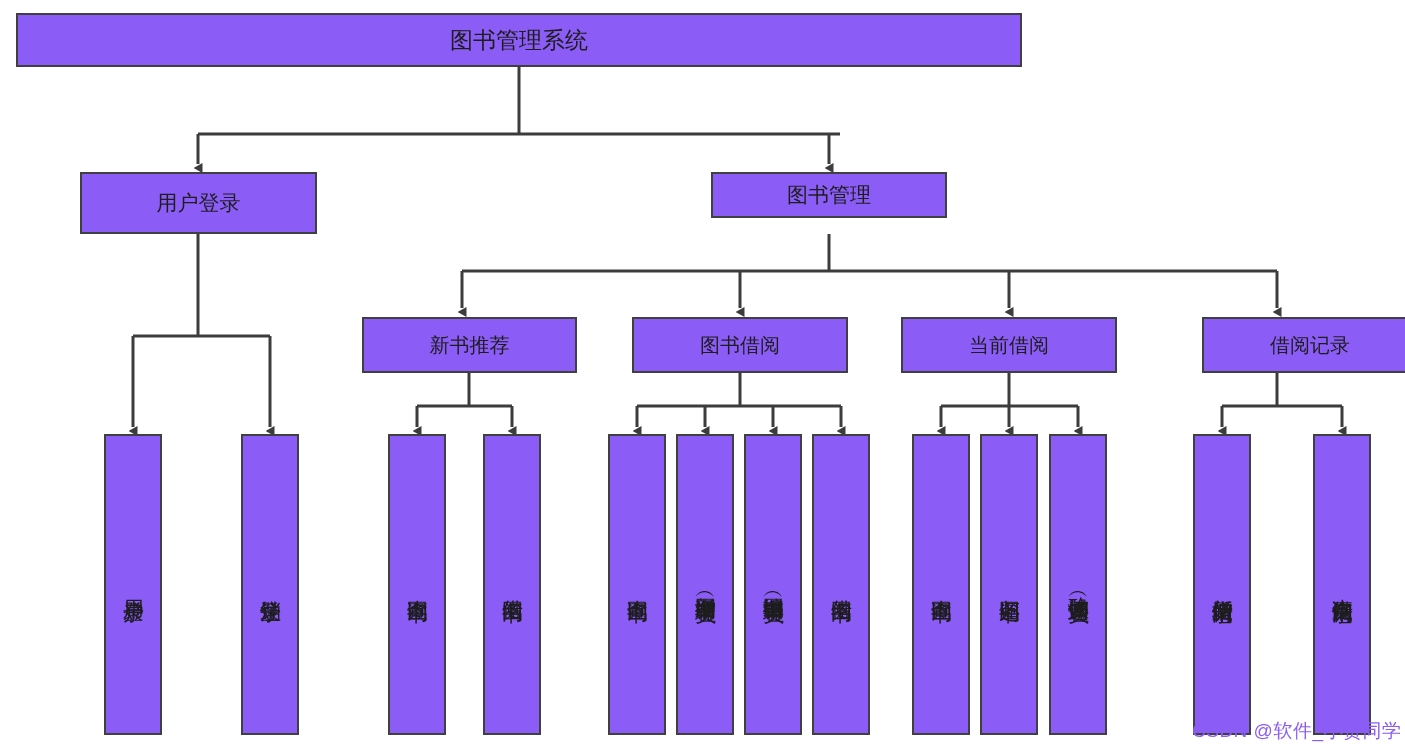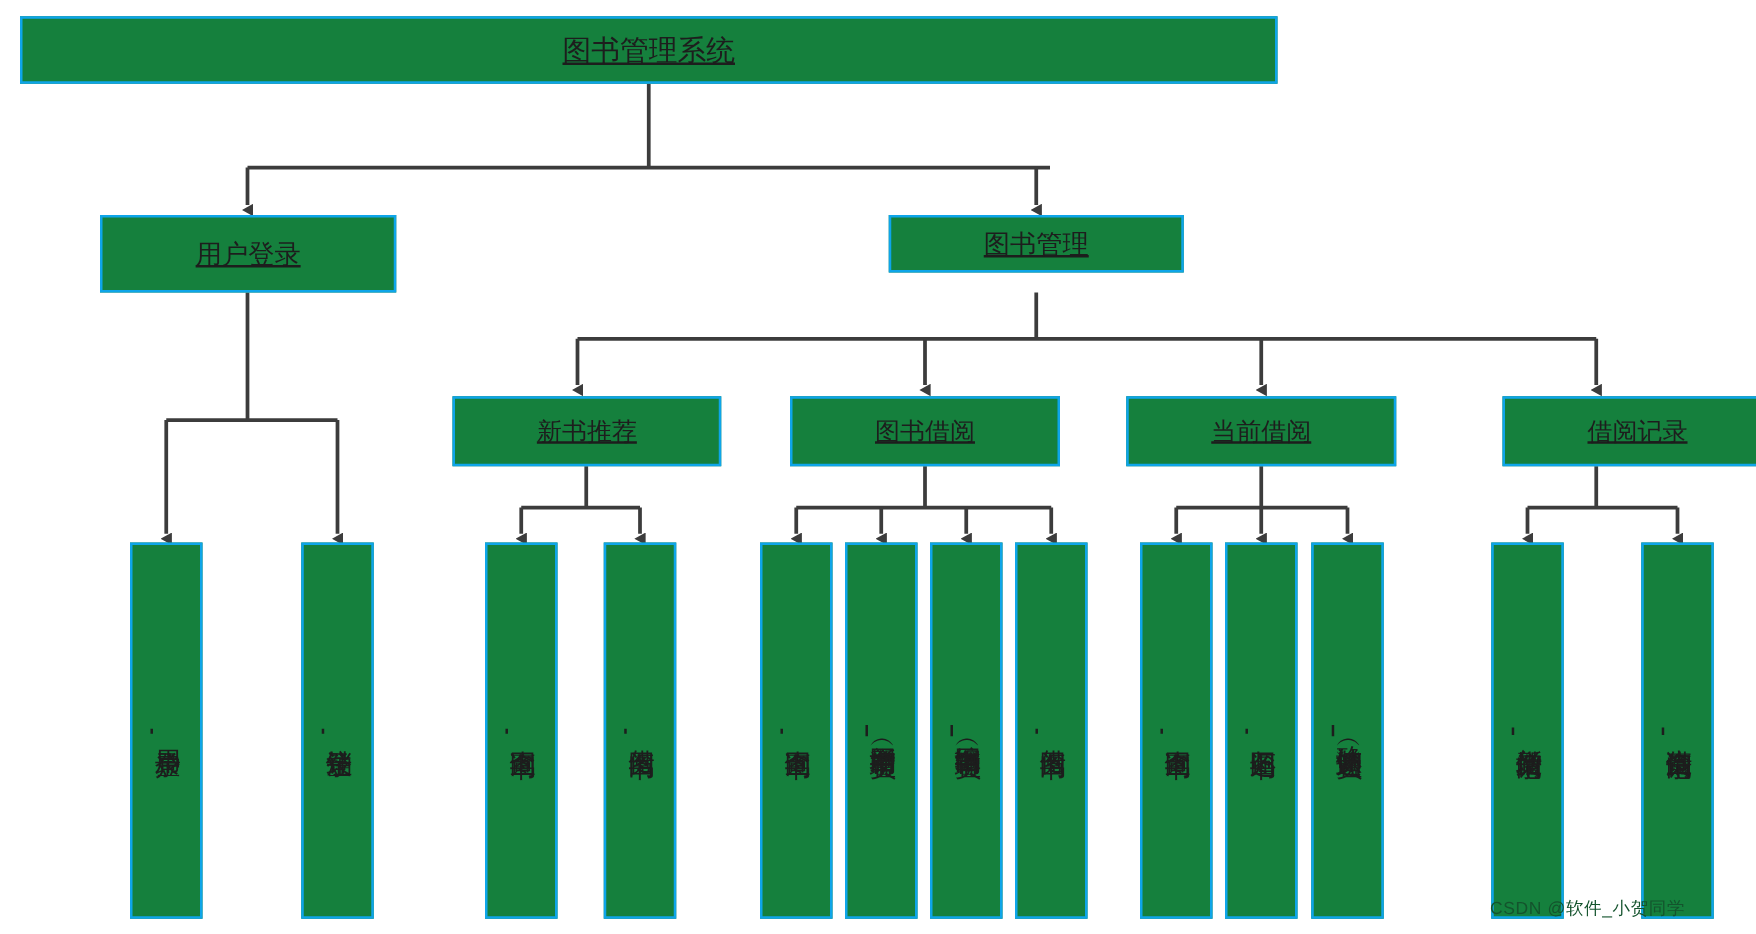--- a/index.html
+++ b/index.html
@@ -21,27 +21,26 @@
     position: absolute;
     left: 0;
     top: 0;
     width: 1405px;
     height: 747px;
     pointer-events: none;
   }
   .node {
     position: absolute;
     box-sizing: border-box;
-    background: #15803d;
-    border: 2px solid #0ea5e9;
+    background: #8b5cf6;
+    border: 2px solid #404040;
     display: flex;
     align-items: center;
     justify-content: center;
     color: #1d1d1d;
-    text-decoration: underline;
   }
   .node.root {
     font-size: 23px;
   }
   .node.level1 {
     font-size: 21px;
   }
   .node.level2 {
     font-size: 20px;
   }
@@ -55,22 +54,22 @@
     text-orientation: upright;
     font-size: 21px;
     line-height: 1.18;
     letter-spacing: 1px;
     color: #1d1d1d;
     white-space: nowrap;
     text-align: center;
   }
   .watermark {
     position: absolute;
-    font-size: 14px;
-    color: #14532d;
+    font-size: 19px;
+    color: #8b5cf6;
     white-space: nowrap;
     letter-spacing: 0.5px;
   }
 </style>
 </head>
 <body>
 
 <div id="canvas">
 
   <svg class="connectors" viewBox="0 0 1405 747">

